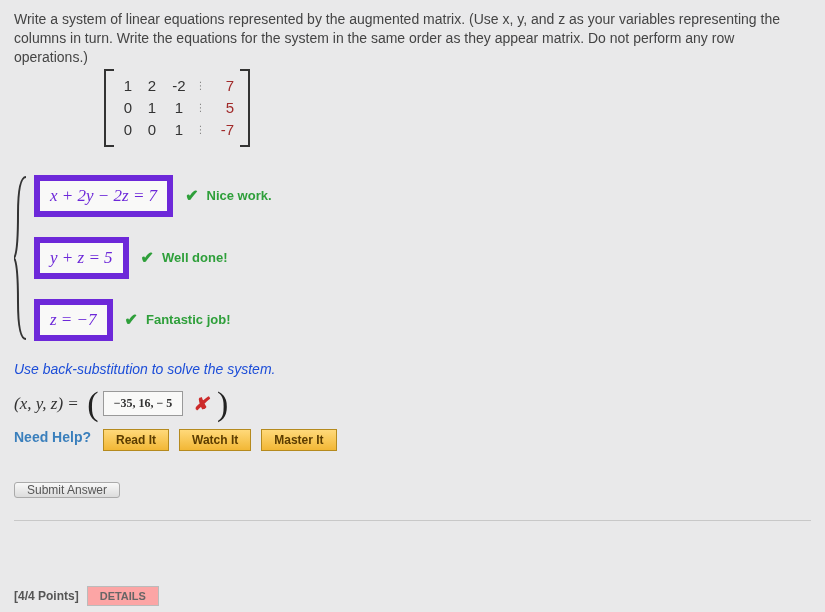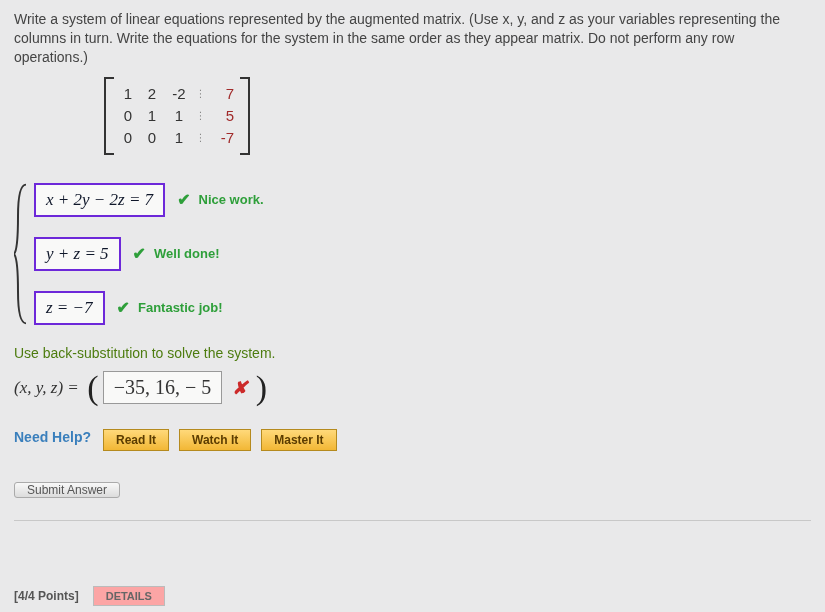--- a/index.html
+++ b/index.html
@@ -10,21 +10,20 @@
     background: #e9e9ea;
     color: #333;
     width: 825px;
     height: 612px;
     overflow: hidden;
     font-size: 14px;
   }
   .instructions {
     color: #444;
     line-height: 1.35;
-    margin-bottom: 8px;
     font-size: 14px;
   }
   .matrix-wrap {
     display: inline-block;
     position: relative;
     padding: 6px 12px;
     margin: 2px 0 14px 90px;
   }
   .matrix-wrap .bracket-left, .matrix-wrap .bracket-right {
     position: absolute;
@@ -60,64 +59,65 @@
     bottom: 0;
     width: 14px;
   }
   .brace svg { width: 100%; height: 100%; }
   .eq-row {
     display: flex;
     align-items: center;
     margin: 14px 0 20px 0;
   }
   .answer-box {
-    border: 2px solid #6d28d9;
+    border: 6px solid #6d28d9;
     background: #f9f9f8;
     padding: 5px 10px;
     font-size: 17px;
     font-style: italic;
-    color: #0f172a;
+    color: #6d28d9;
     font-family: "Times New Roman", serif;
     display: inline-block;
   }
   .check {
     color: #2e9f3a;
     margin: 0 8px 0 12px;
     font-size: 16px;
     font-weight: bold;
   }
   .cross {
     color: #cc2a2a;
     font-size: 18px;
     font-weight: bold;
     margin-left: 6px;
   }
   .feedback {
     color: #2e9f3a;
     font-weight: bold;
     font-size: 13px;
   }
-  .sub-instruction { margin: 14px 0 10px 0; color:#4d7c0f; }
+  .sub-instruction { margin: 14px 0 10px 0; color:#1d4ed8;font-style:italic; }
   .tuple-row {
     display: flex;
     align-items: center;
     font-family: "Times New Roman", serif;
     font-style: italic;
     font-size: 17px;
-    margin-bottom: 24px;
+    margin-bottom: 8px;
   }
   .paren { font-size: 34px; font-style: normal; line-height: 34px; color:#222; }
   .tuple-box {
     border: 1px solid #999;
     background: #f9f9f8;
     padding: 4px 10px;
     font-style: normal;
-    font-size: 20px;
+    font-size: 12px;
     margin: 0 4px;
     display: inline-block;
+    font-weight: bold;
   }
   .help-row {
     display: flex;
     gap: 10px;
     margin-bottom: 30px;
   }
   .help-label { color: #3a7fbc; font-weight: bold; font-size: 14px; margin-right:2px; }
   .help-btn {
     border: 1px solid #b58a1e;
     background: linear-gradient(#ffd97a, #f2b735);
@@ -135,21 +135,21 @@
     font-size: 12px;
     padding: 0 12px;
     cursor: pointer;
   }
   .footer-row {
     position: absolute;
     bottom: 6px;
     left: 14px;
     display: flex;
     align-items: center;
-    gap: 14px;
+    gap: 8px;
     color: #555;
     font-size: 12px;
     font-weight: bold;
   }
   .ghost-btn {
     border: 1px solid #bbb;
     background: #fca5a5;
     padding: 3px 12px;
     color: #666;
     font-size: 11px;

